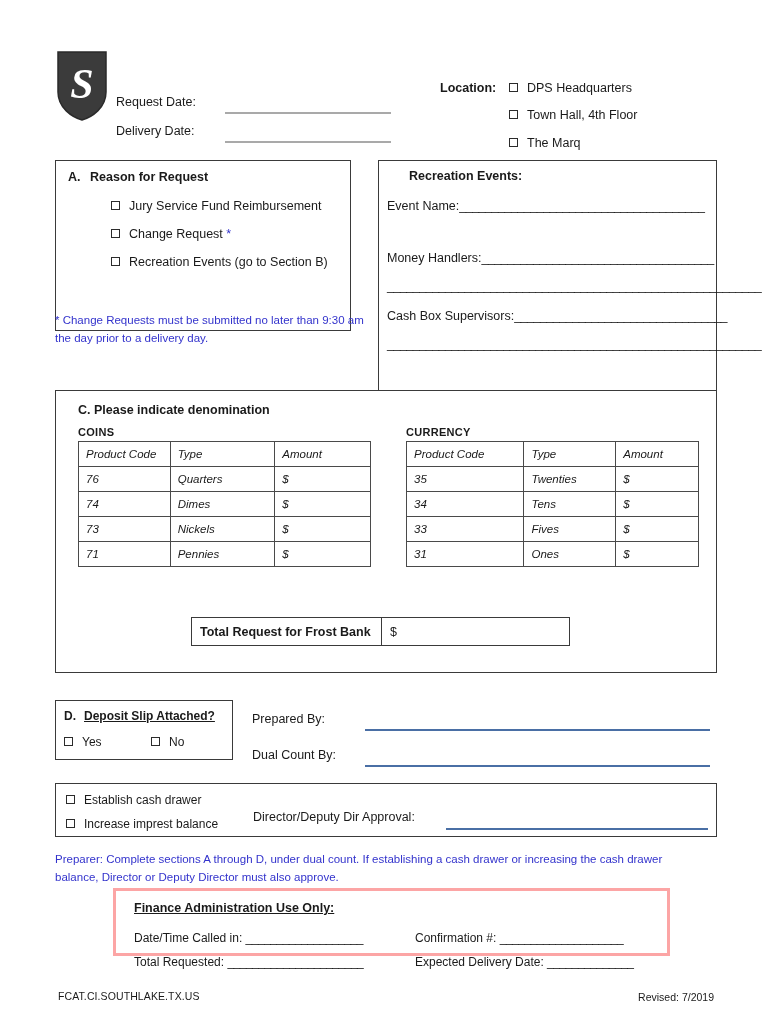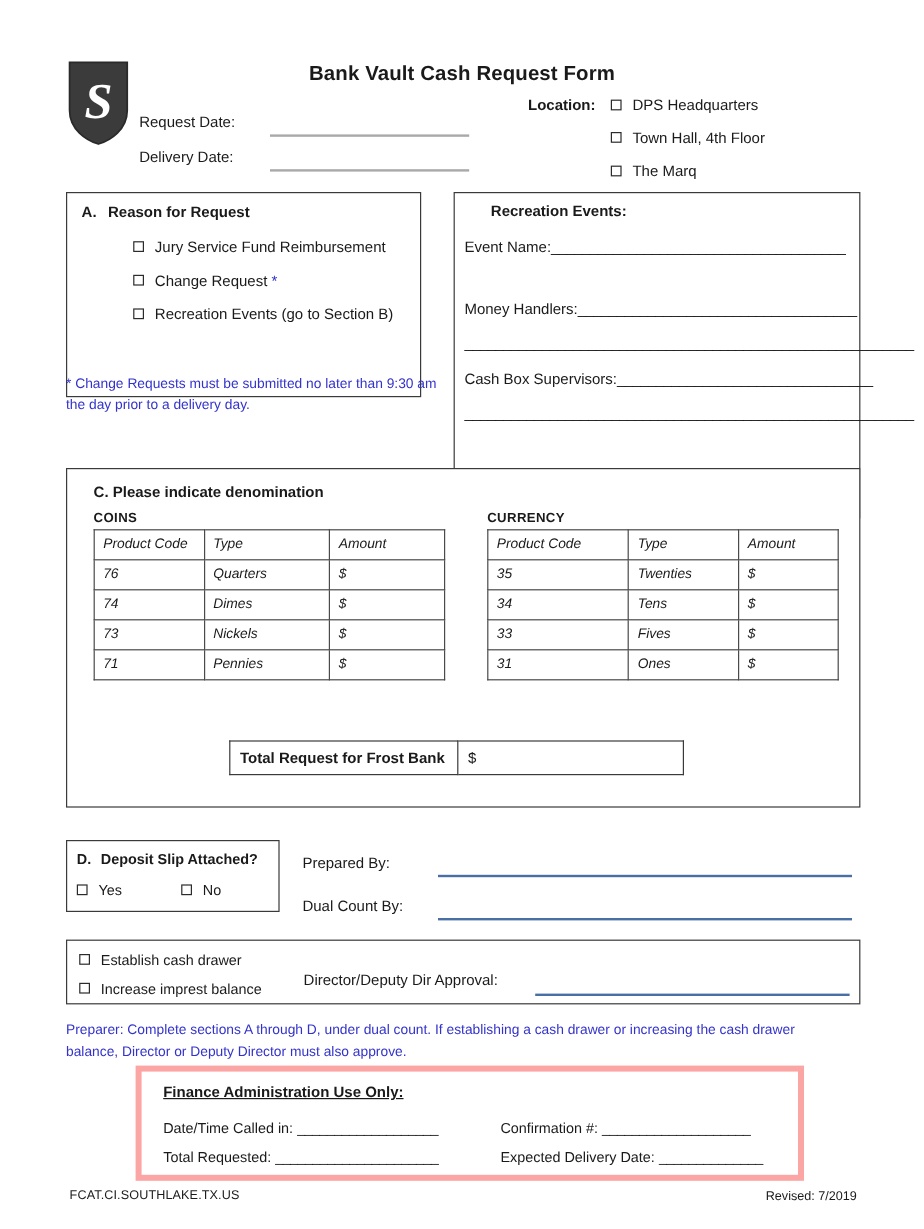--- a/index.html
+++ b/index.html
@@ -113,34 +113,34 @@
     height: 28px;
     padding: 3px 8px;
     vertical-align: middle;
     box-sizing: border-box;
   }
   .total-wrap td.lbl { font-weight: bold; width: 190px; }
   .total-wrap td.val { width: 188px; }
 
   
   .secD { left: 55px; top: 700px; width: 178px; height: 60px; }
-  .secD-head { position: absolute; left: 8px; top: 8px; font-size: 12px; font-weight: bold; }
+  .secD-head { position: absolute; left: 8px; top: 8px; font-size: 12px; font-weight: bold; text-decoration: underline; }
   .secD-head .ltr { display: inline-block; width: 20px; }
   .secD-opt { position: absolute; top: 34px; font-size: 12px; white-space: nowrap; }
 
   .sign-lbl { position: absolute; font-size: 12.5px; }
 
   
   .secE { left: 55px; top: 783px; width: 662px; height: 54px; }
   .secE-opt { position: absolute; left: 10px; font-size: 12px; white-space: nowrap; }
 
   .preparer-note { position: absolute; left: 55px; top: 850px; width: 640px; font-size: 11.5px; line-height: 1.6; }
 
   
-  .secF { left: 113px; top: 888px; width: 557px; height: 96px; border: 5px solid #fca5a5; }
+  .secF { left: 113px; top: 888px; width: 557px; height: 68px; border: 3px solid #fca5a5; }
   .secF-head {
     position: absolute; left: 18px; top: 10px;
     font-size: 12.5px; font-weight: bold;
     text-decoration: underline;
   }
   .secF-row { position: absolute; font-size: 12px; white-space: nowrap; }
 
   
   .foot-left { position: absolute; left: 58px; top: 990px; font-size: 10.5px; letter-spacing: .1px; }
   .foot-right { position: absolute; right: 56px; top: 991px; font-size: 10.5px; }
@@ -150,21 +150,20 @@
 
 <div class="page">
 
   <div class="logo">
     <svg viewBox="0 0 52 72" width="52" height="72">
       <path d="M2,2 L50,2 L50,42 C50,58 36,67 26,70 C16,67 2,58 2,42 Z" fill="#3b3b3b" stroke="#2a2a2a" stroke-width="1.5"></path>
       <text x="26" y="48" text-anchor="middle" font-family="'Liberation Serif', serif" font-size="42" font-style="italic" font-weight="bold" fill="#ffffff">S</text>
     </svg>
   </div>
 
-  <div class="title">Bank Vault Cash Request Form</div>
 
   <div class="lbl-req-date">Request Date:</div>
   <div class="grayline" style="left:225px; top:112px; width:166px;"></div>
 
   <div class="lbl-del-date">Delivery Date:</div>
   <div class="grayline" style="left:225px; top:141px; width:166px;"></div>
 
   <div class="loc-label">Location:</div>
 
   <div class="loc-opt" style="top:81px;">

